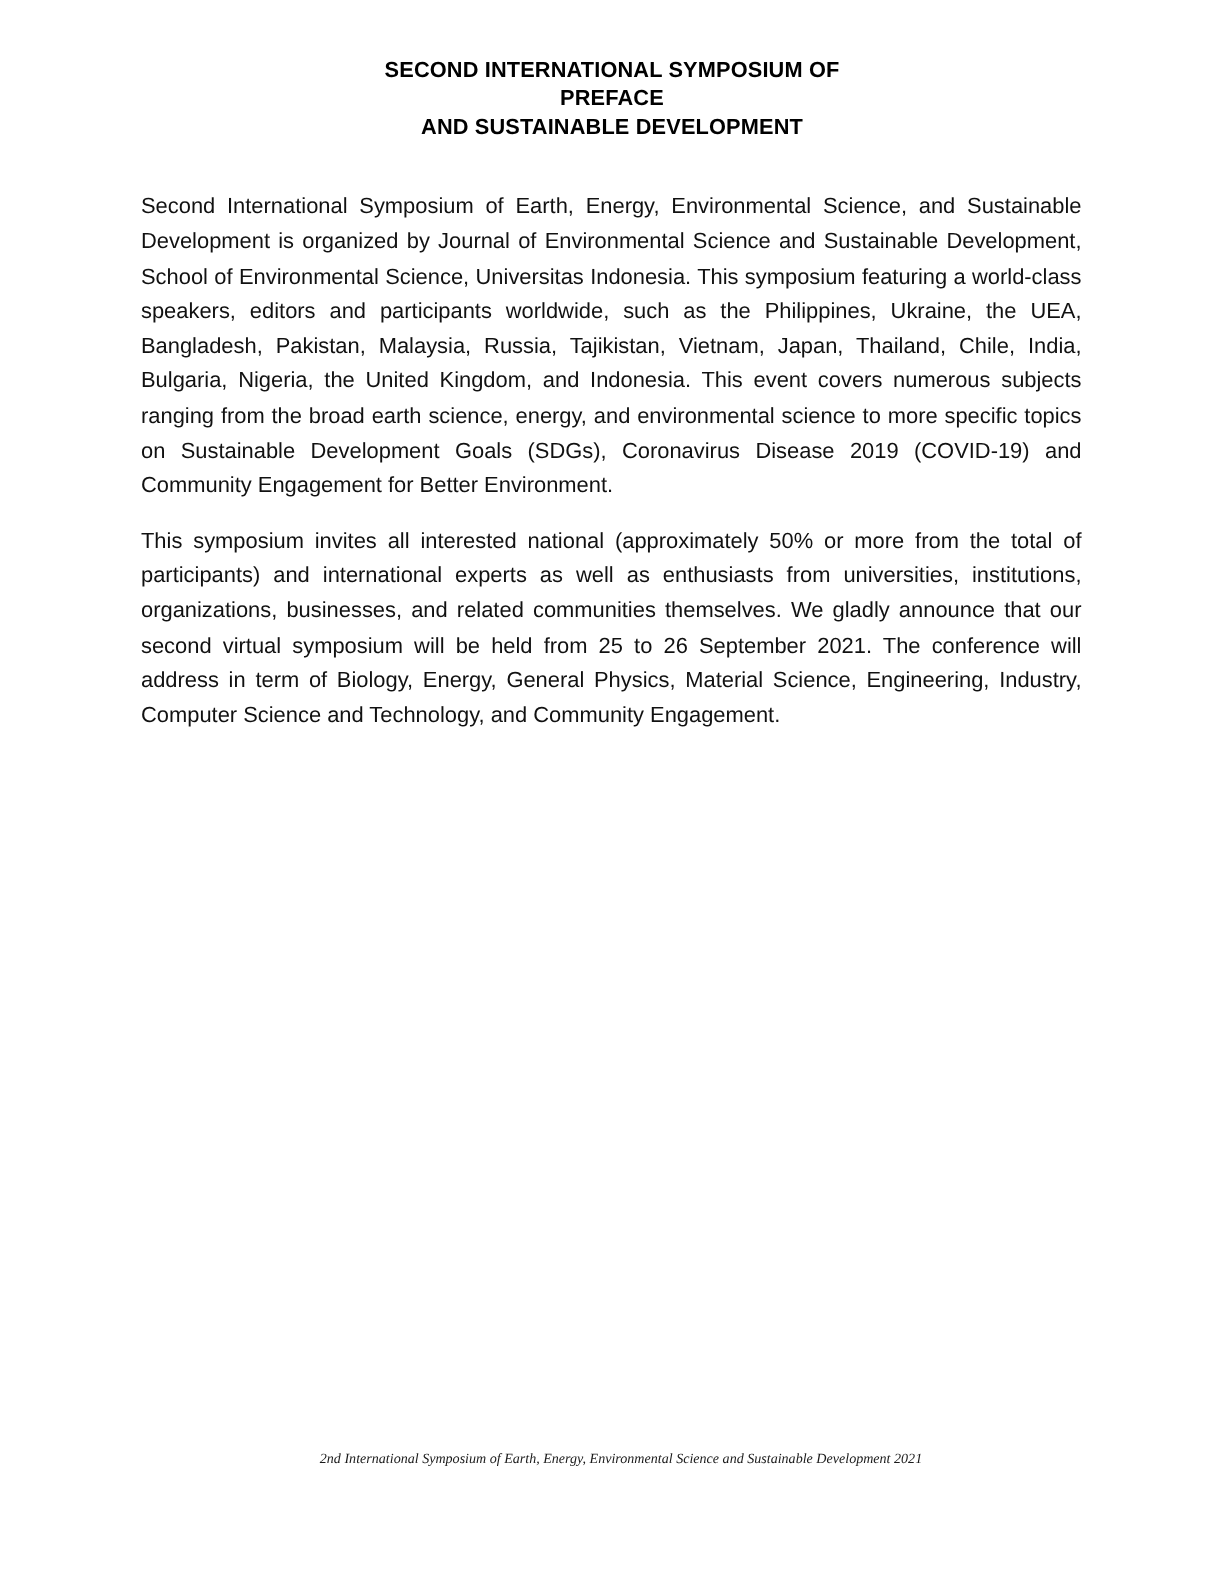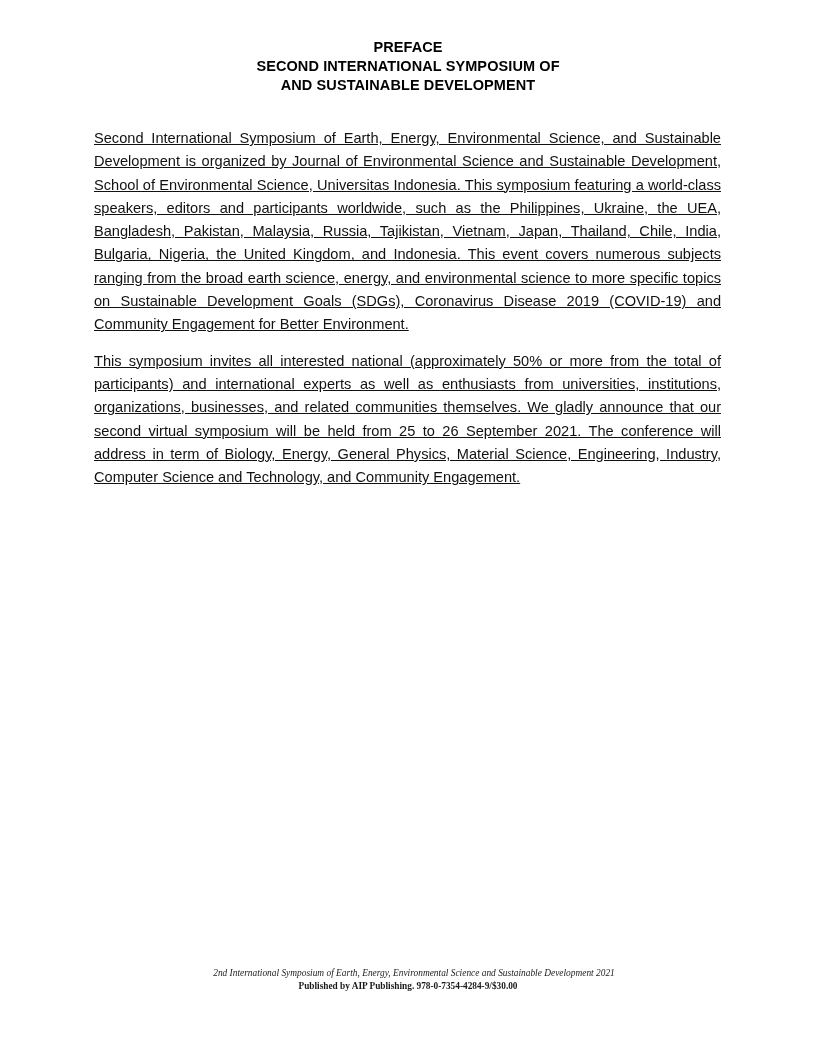--- a/index.html
+++ b/index.html
@@ -51,21 +51,20 @@
   }
   .para {
     font-family: "Liberation Sans", sans-serif;
     font-size: 14.6px;
     line-height: 23.3px;
     text-align: justify;
     text-justify: inter-word;
     color: #111;
     margin: 0 0 13px 0;
     hyphens: none;
-    text-decoration: underline;
   }
   .para:last-child {
     margin-bottom: 0;
   }
 
   
   .footer-block {
     position: absolute;
     left: 0;
     top: 967px;
@@ -100,29 +99,28 @@
     color: #111;
     letter-spacing: 0.4px;
   }
 </style>
 </head>
 <body>
 
 <div class="page">
 
   <div class="title-block">
+    <div class="title-line">SECOND INTERNATIONAL SYMPOSIUM OF</div>
     <div class="title-line">PREFACE</div>
-    <div class="title-line">SECOND INTERNATIONAL SYMPOSIUM OF</div>
     <div class="title-line">AND SUSTAINABLE DEVELOPMENT</div>
   </div>
 
   <div class="body-block">
     <p class="para">Second International Symposium of Earth, Energy, Environmental Science, and Sustainable Development is organized by Journal of Environmental Science and Sustainable Development, School of Environmental Science, Universitas Indonesia. This symposium featuring a world-class speakers, editors and participants worldwide, such as the Philippines, Ukraine, the UEA, Bangladesh, Pakistan, Malaysia, Russia, Tajikistan, Vietnam, Japan, Thailand, Chile, India, Bulgaria, Nigeria, the United Kingdom, and Indonesia. This event covers numerous subjects ranging from the broad earth science, energy, and environmental science to more specific topics on Sustainable Development Goals (SDGs), Coronavirus Disease 2019 (COVID-19) and Community Engagement for Better Environment.</p>
     <p class="para">This symposium invites all interested national (approximately 50% or more from the total of participants) and international experts as well as enthusiasts from universities, institutions, organizations, businesses, and related communities themselves. We gladly announce that our second virtual symposium will be held from 25 to 26 September 2021. The conference will address in term of Biology, Energy, General Physics, Material Science, Engineering, Industry, Computer Science and Technology, and Community Engagement.</p>
   </div>
 
   <div class="footer-block">
     <div class="footer-line italic">2nd International Symposium of Earth, Energy, Environmental Science and Sustainable Development 2021</div>
-    <div class="footer-line bold">Published by AIP Publishing. 978-0-7354-4284-9/$30.00</div>
   </div>
 
 
 </div>
 
 </body></html>

